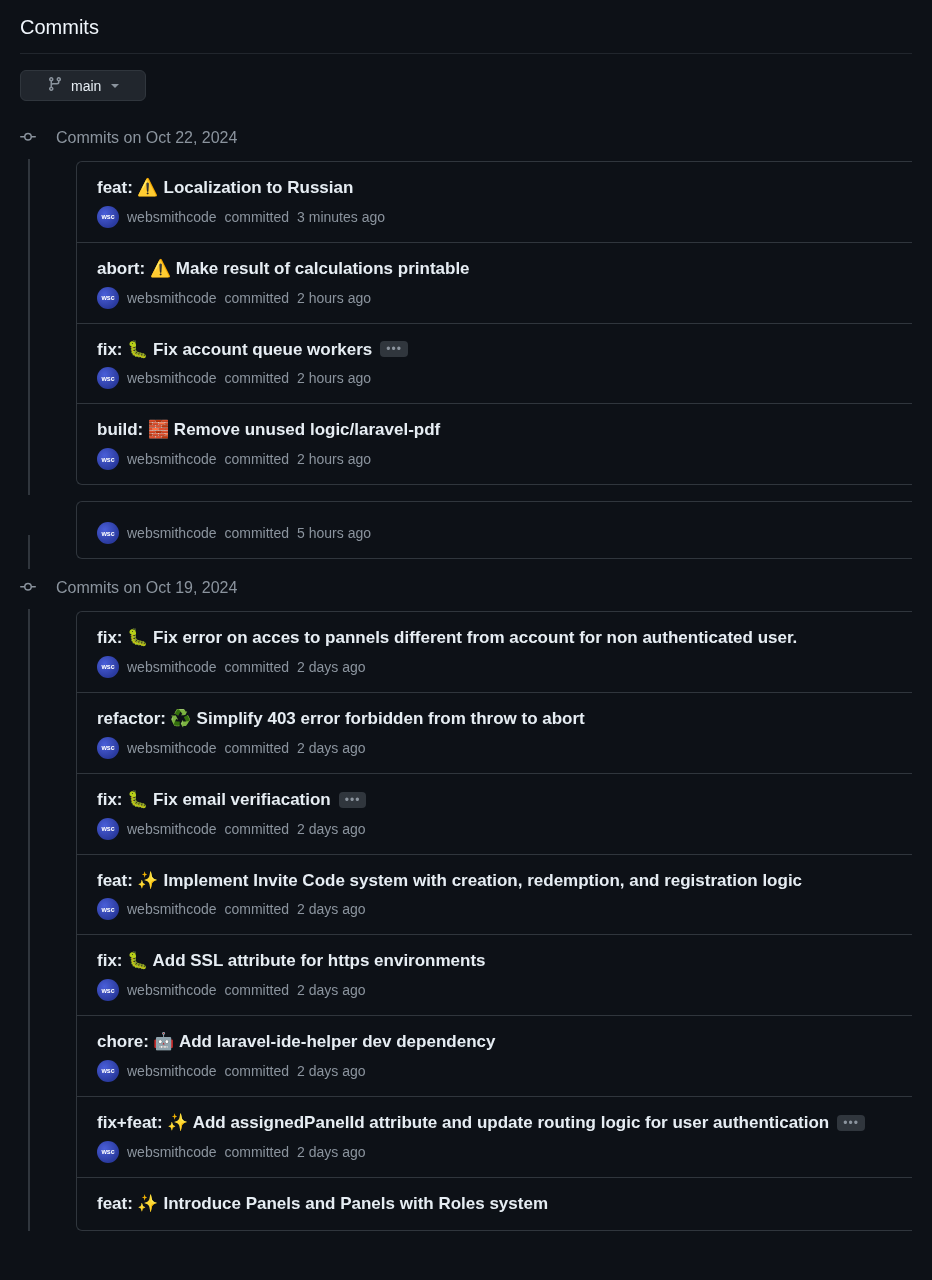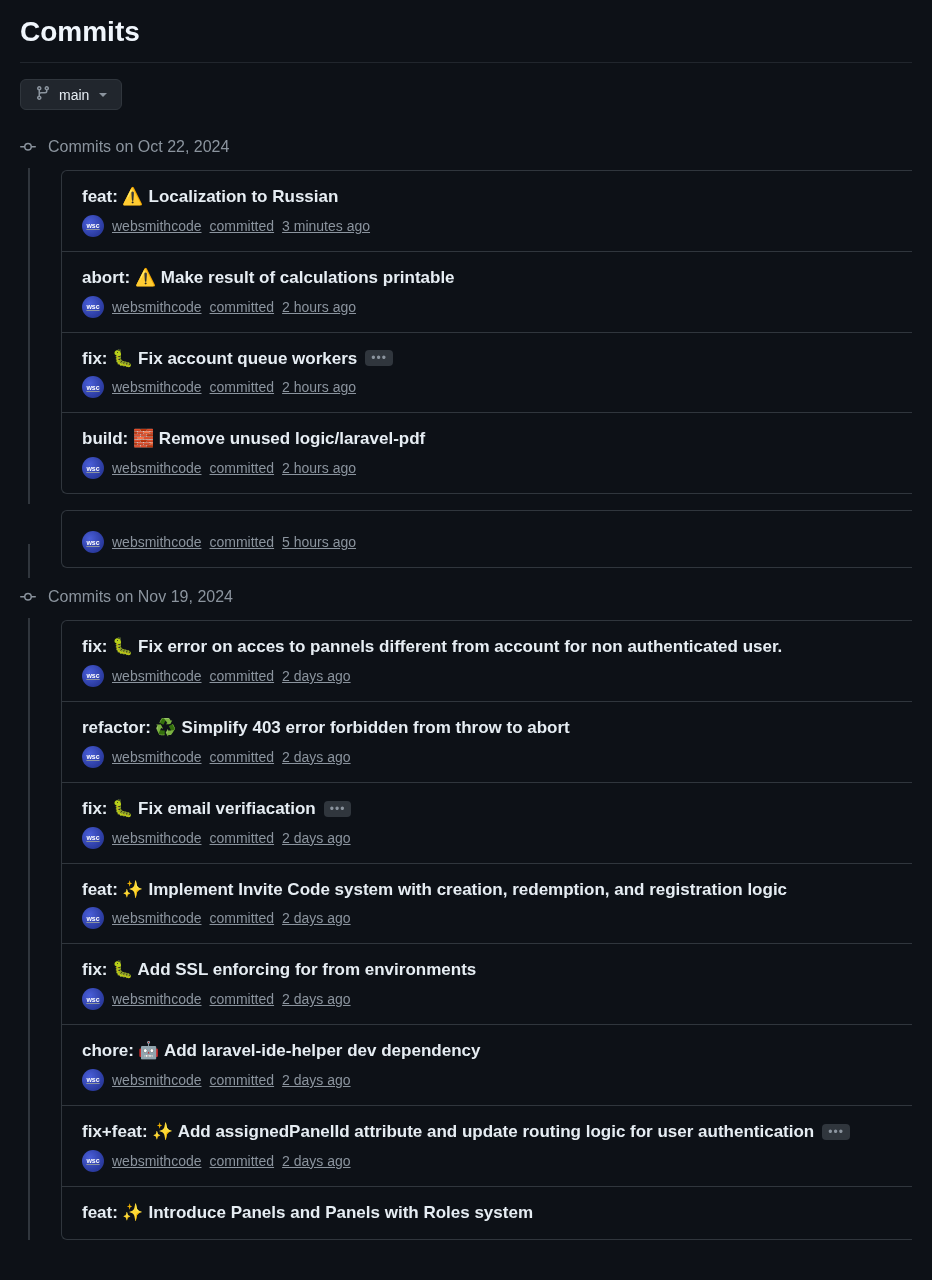--- a/index.html
+++ b/index.html
@@ -12,34 +12,34 @@
     color: #e6edf3;
     font-family: -apple-system, BlinkMacSystemFont, "Segoe UI", Helvetica, Arial, sans-serif;
     font-size: 14px;
     width: 932px;
     overflow-x: hidden;
   }
   .container {
     padding: 0 20px;
   }
   .page-title {
-    font-size: 28px;
-    font-weight: 700;
+    font-size: 20px;
+    font-weight: 400;
     color: #f0f6fc;
     padding: 16px 0 14px 0;
     border-bottom: 1px solid #21262d;
   }
   .branch-selector {
     display: inline-flex;
     align-items: center;
     gap: 8px;
     background-color: #21262d;
     border: 1px solid #30363d;
     border-radius: 6px;
-    padding: 5px 14px;
+    padding: 5px 26px;
     margin-top: 16px;
     margin-bottom: 24px;
     cursor: pointer;
     color: #c9d1d9;
     font-size: 14px;
   }
   .branch-selector svg {
     fill: #8b949e;
   }
   .branch-selector .branch-name {
@@ -48,22 +48,21 @@
   }
   .timeline {
     margin-left: 16px;
     position: relative;
   }
   .date-group {
     position: relative;
   }
   .date-header {
     display: flex;
-    align-items: center;
-    gap: 12px;
+    gap: 20px;
     margin-left: -16px;
     font-size: 16px;
     color: #8b949e;
     padding: 4px 0;
   }
   .date-header .commit-dot {
     display: inline-flex;
     align-items: center;
     justify-content: center;
     width: 16px;
@@ -78,21 +77,21 @@
     top: 34px;
     bottom: -10px;
     width: 2px;
     background-color: #30363d;
   }
   .date-group:last-child .timeline-line {
     bottom: 0;
   }
   .commits-list {
     margin-top: 10px;
-    margin-left: 25px;
+    margin-left: 40px;
     border: 1px solid #30363d;
     border-radius: 6px;
     border-right: none;
     border-top-right-radius: 0;
     border-bottom-right-radius: 0;
     margin-bottom: 16px;
     overflow: hidden;
   }
   .commit-item {
     padding: 14px 20px;
@@ -127,21 +126,20 @@
     letter-spacing: 1px;
     line-height: 1;
   }
   .commit-meta {
     display: flex;
     align-items: center;
     gap: 8px;
     margin-top: 6px;
     font-size: 14px;
     color: #8b949e;
-    text-decoration: underline;
   }
   .avatar {
     width: 22px;
     height: 22px;
     border-radius: 50%;
     background: radial-gradient(circle at 35% 35%, #4a5fd9, #2a3a9e 70%);
     display: inline-flex;
     align-items: center;
     justify-content: center;
     font-size: 7px;
@@ -250,21 +248,21 @@
         </div>
       </div>
       <div class="date-group">
         <div class="timeline-line"></div>
         <div class="date-header">
           <span class="commit-dot">
             <svg width="16" height="16" viewBox="0 0 16 16">
               <path d="M11.93 8.5a4.002 4.002 0 0 1-7.86 0H.75a.75.75 0 0 1 0-1.5h3.32a4.002 4.002 0 0 1 7.86 0h3.32a.75.75 0 0 1 0 1.5Zm-1.43-.75a2.5 2.5 0 1 0-5 0 2.5 2.5 0 0 0 5 0Z"></path>
             </svg>
           </span>
-          <span>Commits on Nov 19, 2024</span>
+          <span>Commits on Oct 19, 2024</span>
         </div>
         <div class="commits-list">
           <div class="commit-item">
             <div class="commit-title-row">
               <a class="commit-title">fix: 🐛 Fix error on acces to pannels different from account for non authenticated user.</a>
             </div>
             <div class="commit-meta">
               <span class="avatar">wsc</span>
               <a class="author-name">websmithcode</a>
               <span>committed</span>
@@ -300,21 +298,21 @@
             </div>
             <div class="commit-meta">
               <span class="avatar">wsc</span>
               <a class="author-name">websmithcode</a>
               <span>committed</span>
               <span>2 days ago</span>
             </div>
           </div>
           <div class="commit-item">
             <div class="commit-title-row">
-              <a class="commit-title">fix: 🐛 Add SSL enforcing for from environments</a>
+              <a class="commit-title">fix: 🐛 Add SSL attribute for https environments</a>
             </div>
             <div class="commit-meta">
               <span class="avatar">wsc</span>
               <a class="author-name">websmithcode</a>
               <span>committed</span>
               <span>2 days ago</span>
             </div>
           </div>
           <div class="commit-item">
             <div class="commit-title-row">

